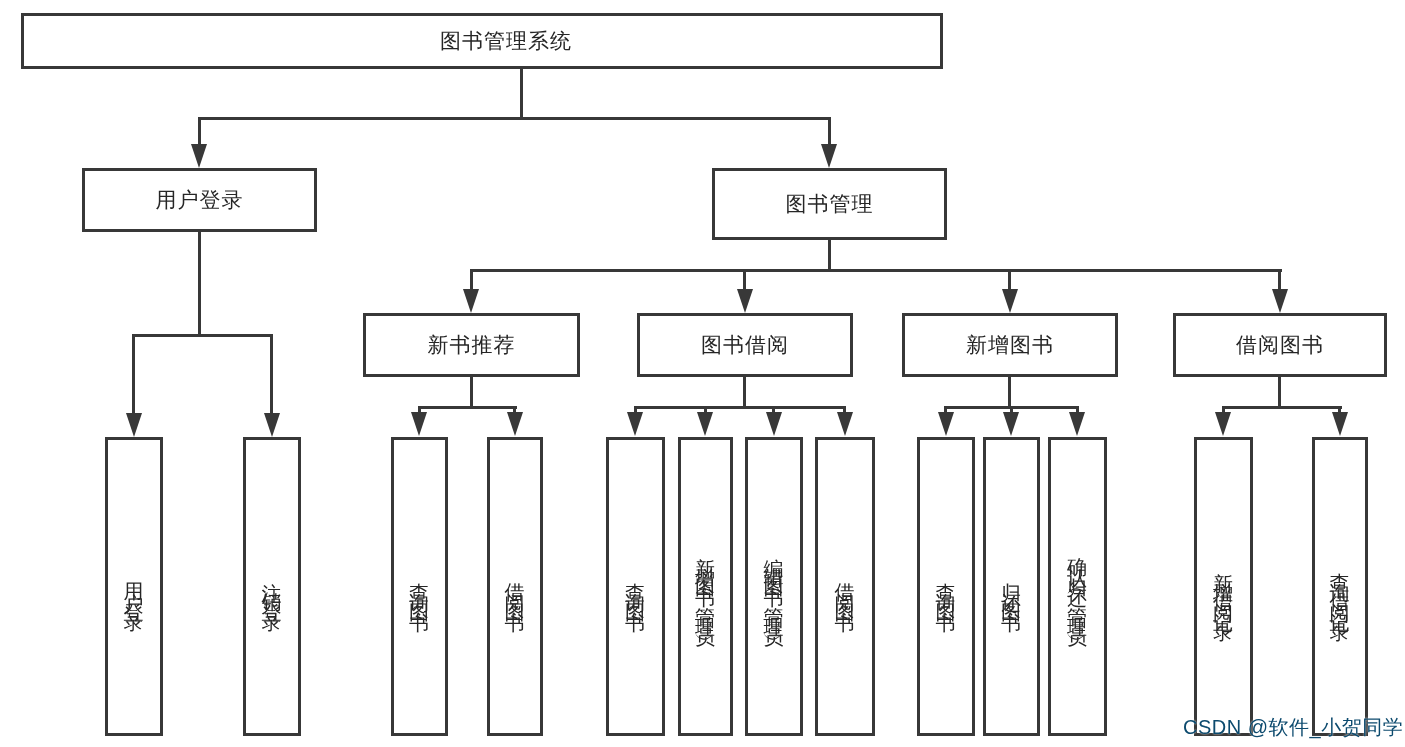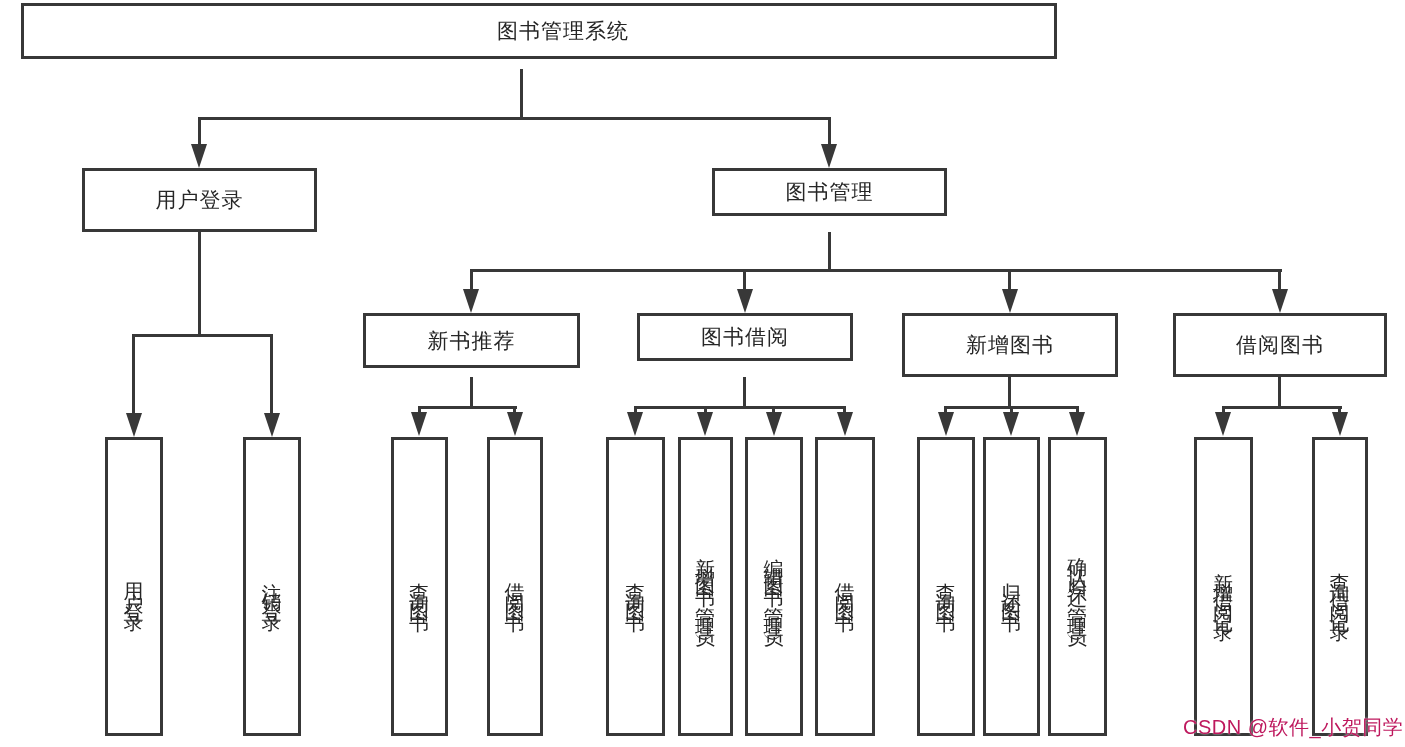--- a/index.html
+++ b/index.html
@@ -37,47 +37,47 @@
     width:0;height:0;
     border-left:8px solid transparent;
     border-right:8px solid transparent;
     border-top:24px solid #383838;
     z-index:1;
   }
   .watermark{
     position:absolute;
     left:1183px;top:714px;
     font-size:20px;
-    color:#be185d;
+    color:#0c4a6e;
     letter-spacing:0.5px;
     z-index:5;
     text-shadow:0 0 2px #ffffff;
     white-space:nowrap;
     text-align:center;
   }
 </style>
 </head>
 <body>
 
-<div class="box" style="left:21px;top:3px;width:1036px;height:56px;padding-left:48px;">
+<div class="box" style="left:21px;top:13px;width:922px;height:56px;padding-left:48px;">
   <span>图书管理系统</span>
 </div>
 
 <div class="vline" style="left:520px;top:69px;height:50px;"></div>
 <div class="hline" style="left:198px;top:117px;width:633px;"></div>
 
 <div class="vline" style="left:198px;top:117px;height:31px;"></div>
 <div class="ah" style="left:191px;top:144px;"></div>
 <div class="vline" style="left:828px;top:117px;height:31px;"></div>
 <div class="ah" style="left:821px;top:144px;"></div>
 
 <div class="box" style="left:82px;top:168px;width:235px;height:64px;">
   <span>用户登录</span>
 </div>
-<div class="box" style="left:712px;top:168px;width:235px;height:48px;">
+<div class="box" style="left:712px;top:168px;width:235px;height:72px;">
   <span>图书管理</span>
 </div>
 
 <div class="vline" style="left:198px;top:232px;height:104px;"></div>
 <div class="hline" style="left:132px;top:334px;width:141px;"></div>
 <div class="vline" style="left:132px;top:334px;height:82px;"></div>
 <div class="ah" style="left:126px;top:413px;"></div>
 <div class="vline" style="left:270px;top:334px;height:82px;"></div>
 <div class="ah" style="left:264px;top:413px;"></div>
 
@@ -85,24 +85,24 @@
 <div class="hline" style="left:470px;top:269px;width:812px;"></div>
 <div class="vline" style="left:470px;top:269px;height:24px;"></div>
 <div class="ah" style="left:463px;top:289px;"></div>
 <div class="vline" style="left:743px;top:269px;height:24px;"></div>
 <div class="ah" style="left:737px;top:289px;"></div>
 <div class="vline" style="left:1008px;top:269px;height:24px;"></div>
 <div class="ah" style="left:1002px;top:289px;"></div>
 <div class="vline" style="left:1278px;top:269px;height:24px;"></div>
 <div class="ah" style="left:1272px;top:289px;"></div>
 
-<div class="box" style="left:363px;top:313px;width:217px;height:55px;">
+<div class="box" style="left:363px;top:313px;width:217px;height:64px;">
   <span>新书推荐</span>
 </div>
-<div class="box" style="left:637px;top:313px;width:216px;height:48px;">
+<div class="box" style="left:637px;top:313px;width:216px;height:64px;">
   <span>图书借阅</span>
 </div>
 <div class="box" style="left:902px;top:313px;width:216px;height:64px;">
   <span>新增图书</span>
 </div>
 <div class="box" style="left:1173px;top:313px;width:214px;height:64px;">
   <span>借阅图书</span>
 </div>
 
 <div class="vline" style="left:470px;top:377px;height:31px;"></div>

